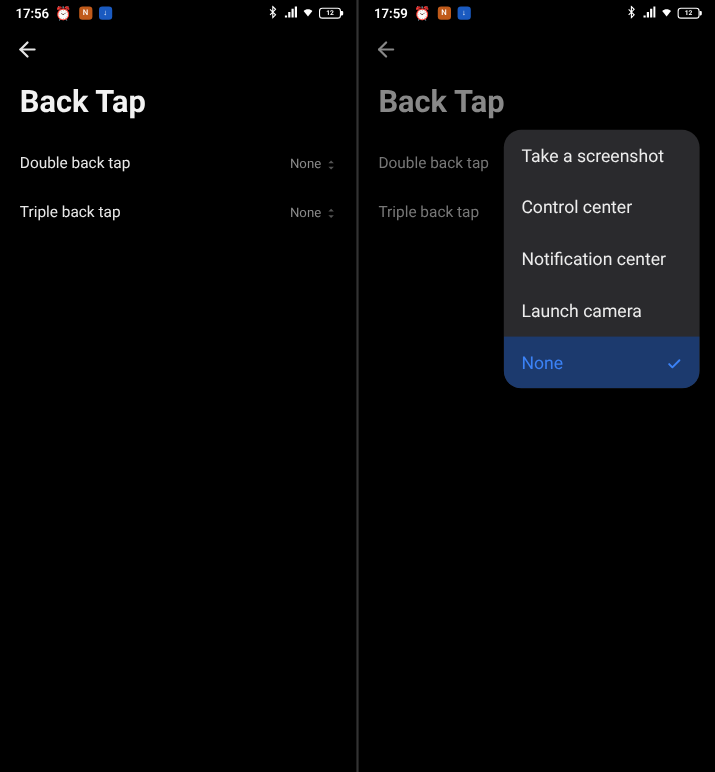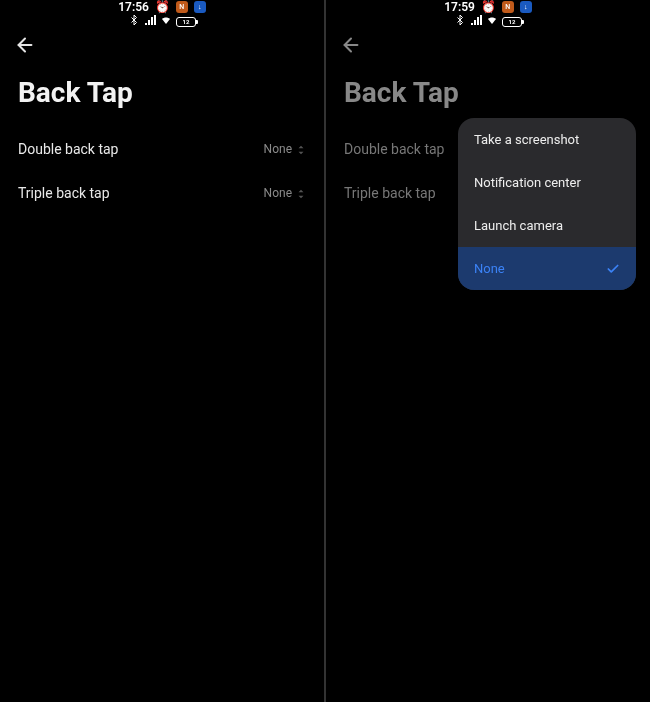--- a/index.html
+++ b/index.html
@@ -20,21 +20,20 @@
     }
     .status-bar {
       height: 24px;
       display: flex;
       justify-content: space-between;
       align-items: center;
       padding: 0 14px;
       color: #fff;
       font-size: 12px;
       font-weight: 500;
-      flex-direction: column;
     }
     .status-left { display: flex; align-items: center; gap: 6px; }
     .status-right { display: flex; align-items: center; gap: 4px; }
     .status-time { font-weight: 600; }
     .status-badge {
       width: 12px; height: 12px; border-radius: 3px;
       display: inline-flex; align-items: center; justify-content: center;
       font-size: 7px; color: #fff;
     }
     .badge-orange { background: #c05a1a; }
@@ -79,21 +78,21 @@
       right: 14px;
       width: 178px;
       background: #2a2a2d;
       border-radius: 16px;
       overflow: hidden;
       box-shadow: 0 4px 20px rgba(0,0,0,0.5);
     }
     .popup-item {
       padding: 14px 16px;
       color: #ededed;
-      font-size: 13px;
+      font-size: 16px;
       cursor: pointer;
       display: flex;
       justify-content: space-between;
       align-items: center;
     }
     .popup-item.selected {
       background: #1c3a6e;
       color: #3b82f6;
     }
     .check-icon { width: 14px; height: 14px; color: #3b82f6; }
@@ -210,20 +209,23 @@
 
   <div class="setting-row">
     <span class="setting-label">Triple back tap</span>
   </div>
 
   <div class="popup">
     <div class="popup-item">
         <span>Take a screenshot</span>
       </div>
     <div class="popup-item">
+        <span>Control center</span>
+      </div>
+    <div class="popup-item">
         <span>Notification center</span>
       </div>
     <div class="popup-item">
         <span>Launch camera</span>
       </div>
     <div class="popup-item selected">
       <span>None</span>
       <span class="check-icon"><svg viewBox="0 0 24 24" fill="none" stroke="currentColor" stroke-width="3" stroke-linecap="round" stroke-linejoin="round">
             <polyline points="20 6 9 17 4 12"></polyline>
           </svg></span>

